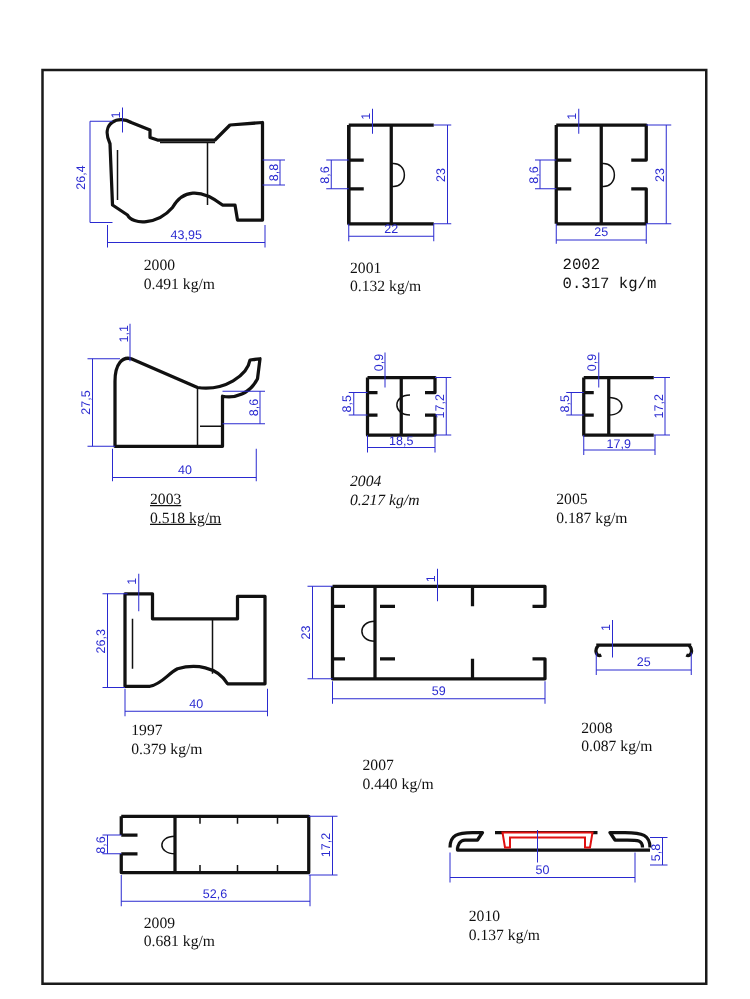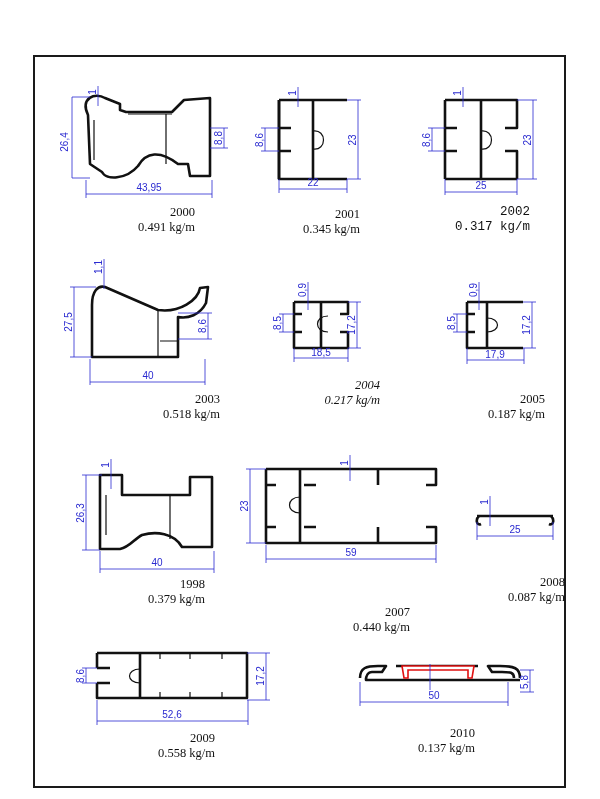--- a/index.html
+++ b/index.html
@@ -1,20 +1,20 @@
 <!DOCTYPE html>
 <html><head>
 <meta charset="utf-8">
 <style>
   html, body { margin:0; padding:0; background:#ffffff; }
   body { width:600px; height:799px; position:relative; overflow:hidden; font-family:"Liberation Serif", serif; }
   .frame { position:absolute; left:33px; top:55px; width:533px; height:733px; border:2px solid #1a1a1a; box-sizing:border-box; }
   .item { position:absolute; }
   .item svg { position:absolute; left:0; top:0; overflow:visible; }
-  .caption { position:absolute; text-align:right; font-size:12.5px; color:#111; line-height:15px; white-space:nowrap; }
+  .caption { position:absolute; text-align:left; font-size:12.5px; color:#111; line-height:15px; white-space:nowrap; }
   .dim { font-family:"Liberation Sans", sans-serif; font-size:10px; fill:#2a2ad0; }
   .dl { stroke:#2a2ad0; stroke-width:0.8; fill:none; }
   .pf { fill:#ffffff; stroke:#111; stroke-width:2.6; stroke-linejoin:round; }
   .pi { fill:none; stroke:#111; stroke-width:1.2; }
   .seal { fill:#fff; stroke:#e01010; stroke-width:1.6; }
 </style>
 </head>
 <body>
 
 <div class="frame"></div>
@@ -59,21 +59,21 @@
       <line class="dl" x1="24" y1="94" x2="24" y2="108"></line>
       <line class="dl" x1="92" y1="94" x2="92" y2="108"></line>
     <line class="dl" x1="43" y1="2" x2="43" y2="22"></line>
     <text class="dim" transform="translate(8,55) rotate(-90)" text-anchor="middle">8,6</text>
     <text class="dim" transform="translate(101,55) rotate(-90)" text-anchor="middle">23</text>
     <text class="dim" transform="translate(41,8) rotate(-90)" text-anchor="middle">1</text>
     <text class="dim" x="58" y="101" text-anchor="middle">22</text>
   </svg>
   <div class="caption" style="left:25px;top:122px;width:80px;">
     <div>2001</div>
-    <div>0.345 kg/m</div>
+    <div>0.132 kg/m</div>
   </div>
 </div>
 
 <div class="item" style="left:425px;top:85px;">
   <svg width="120" height="110">
     <path class="pf" d="M20,15 L92,15 L92,43 L80,43 M92,94 L20,94 M92,94 L92,66 L80,66 M20,15 L20,43 L32,43 M20,66 L32,66 M20,66 L20,94"></path>
     <path class="pf" d="M20,43 L20,66 M56,15 L56,94"></path>
     <path class="pi" d="M56,46 C70,44 70,66 56,64"></path>
     <line class="dl" x1="7" y1="43" x2="7" y2="66"></line>
       <line class="dl" x1="3" y1="43" x2="20" y2="43"></line>
@@ -108,21 +108,21 @@
       <line class="dl" x1="118" y1="58" x2="152" y2="58"></line>
       <line class="dl" x1="118" y1="84" x2="152" y2="84"></line>
     <line class="dl" x1="30" y1="127" x2="145" y2="127"></line>
       <line class="dl" x1="30" y1="104" x2="30" y2="130"></line>
       <line class="dl" x1="145" y1="104" x2="145" y2="130"></line>
     <text class="dim" transform="translate(12,67) rotate(-90)" text-anchor="middle">27,5</text>
     <text class="dim" transform="translate(42,12) rotate(-90)" text-anchor="middle">1,1</text>
     <text class="dim" transform="translate(146,71) rotate(-90)" text-anchor="middle">8,6</text>
     <text class="dim" x="88" y="124" text-anchor="middle">40</text>
   </svg>
-  <div class="caption" style="left:60px;top:137px;width:100px;">
+  <div class="caption" style="left:60px;top:137px;width:100px;text-decoration:underline;">
     <div>2003</div>
     <div>0.518 kg/m</div>
   </div>
 </div>
 
 <div class="item" style="left:270px;top:280px;">
   <svg width="100" height="90">
     <path class="pf" d="M24,22 L78,22 L78,34 L70,34 M24,22 L24,34 L32,34 M24,52 L32,52 M24,52 L24,68 L78,68 L78,52 L70,52 M24,34 L24,52"></path>
     <path class="pf" d="M51,22 L51,68"></path>
     <path class="pi" d="M58,36 C44,36 44,52 58,52"></path>
@@ -182,21 +182,21 @@
       <line class="dl" x1="2" y1="95" x2="20" y2="95"></line>
     <line class="dl" x1="31" y1="4" x2="31" y2="34"></line>
     <line class="dl" x1="20" y1="114" x2="134" y2="114"></line>
       <line class="dl" x1="20" y1="96" x2="20" y2="118"></line>
       <line class="dl" x1="134" y1="96" x2="134" y2="118"></line>
     <text class="dim" transform="translate(4,58) rotate(-90)" text-anchor="middle">26,3</text>
     <text class="dim" transform="translate(29,10) rotate(-90)" text-anchor="middle">1</text>
     <text class="dim" x="77" y="111" text-anchor="middle">40</text>
   </svg>
   <div class="caption" style="left:25px;top:122px;width:100px;">
-    <div>1998</div>
+    <div>1997</div>
     <div>0.379 kg/m</div>
   </div>
 </div>
 
 <div class="item" style="left:240px;top:455px;">
   <svg width="210" height="110">
     <path class="pf" d="M26,14 L196,14 L196,30 L186,30 M26,14 L26,30 L36,30 M26,72 L36,72 M26,72 L26,88 L196,88 L196,72 L186,72 M26,30 L26,72"></path>
     <path class="pf" d="M60,14 L60,88 M64,30 L76,30 M64,72 L76,72 M138,14 L138,30 M138,88 L138,72"></path>
     <path class="pi" d="M60,42 C46,42 46,58 60,58"></path>
     <line class="dl" x1="10" y1="14" x2="10" y2="88"></line>
@@ -245,21 +245,21 @@
       <line class="dl" x1="177" y1="55" x2="200" y2="55"></line>
     <line class="dl" x1="27" y1="76" x2="178" y2="76"></line>
       <line class="dl" x1="27" y1="55" x2="27" y2="80"></line>
       <line class="dl" x1="178" y1="55" x2="178" y2="80"></line>
     <text class="dim" transform="translate(14,31) rotate(-90)" text-anchor="middle">8,6</text>
     <text class="dim" transform="translate(194,31) rotate(-90)" text-anchor="middle">17,2</text>
     <text class="dim" x="102" y="73" text-anchor="middle">52,6</text>
   </svg>
   <div class="caption" style="left:45px;top:86px;width:100px;">
     <div>2009</div>
-    <div>0.558 kg/m</div>
+    <div>0.681 kg/m</div>
   </div>
 </div>
 
 <div class="item" style="left:350px;top:650px;">
   <svg width="190" height="60">
     <path class="pf" d="M10,28 C10,18 16,16 28,16 L36,16 L32,22 L22,22 C18,22 16,26 16,30 L16,28 M16,30 L170,30 M164,28 C164,22 160,22 152,22 L142,22 L138,16 L150,16 C164,16 170,18 170,28 M46,16 L128,16"></path>
     <path class="seal" d="M52,16 L124,16 L122,28 L118,28 L118,20 L58,20 L58,28 L54,28 Z"></path>
     <line class="dl" x1="80" y1="14" x2="80" y2="40"></line>
     <line class="dl" x1="180" y1="20" x2="180" y2="42"></line>
       <line class="dl" x1="170" y1="20" x2="184" y2="20"></line>

